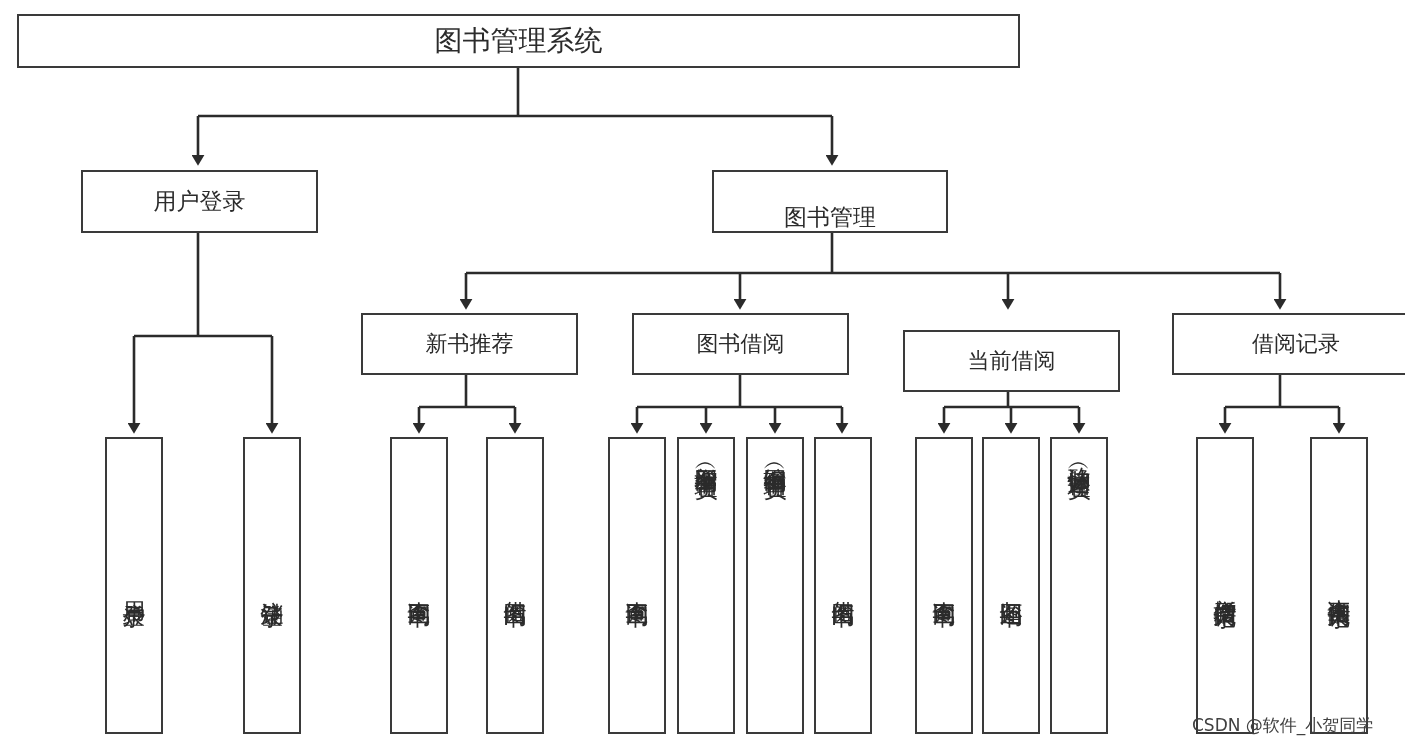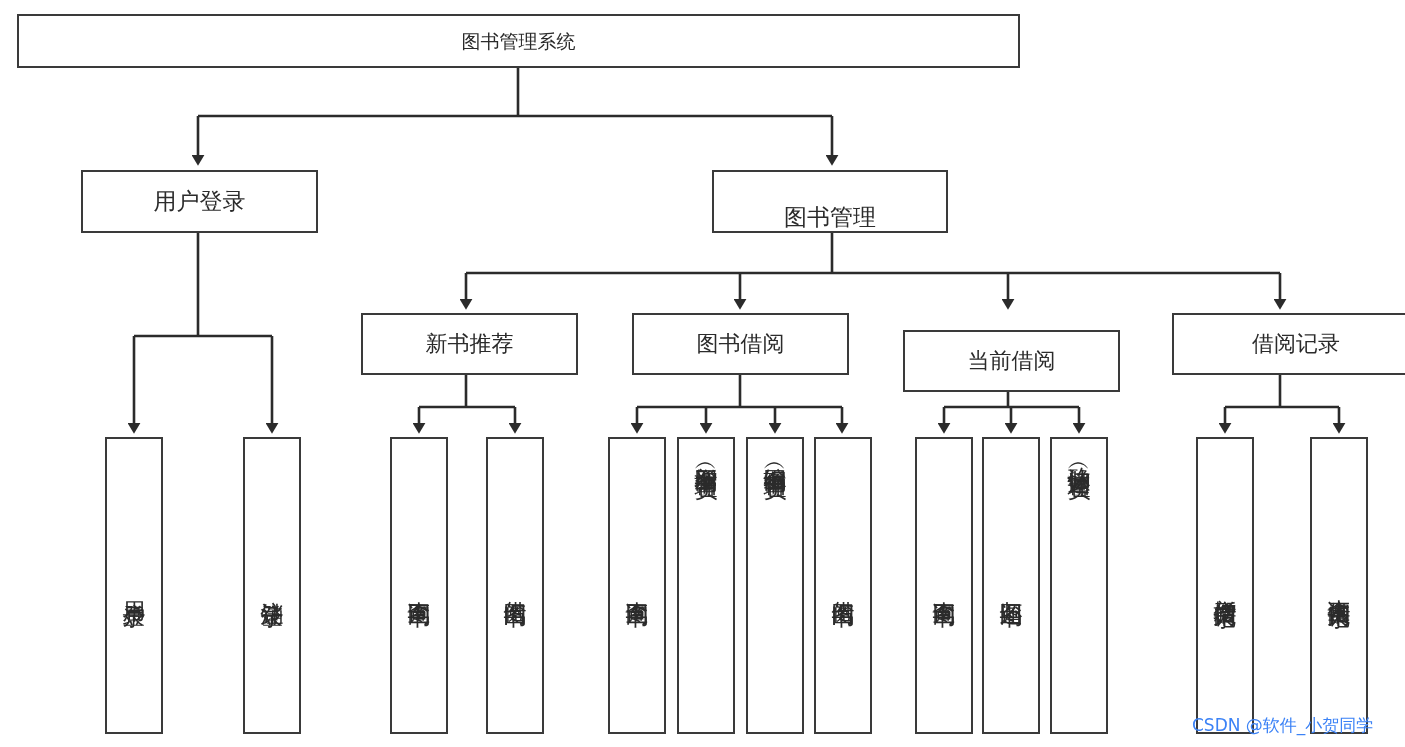--- a/index.html
+++ b/index.html
@@ -31,21 +31,21 @@
     align-items: center;
     justify-content: center;
     z-index: 3;
   }
   .node-label {
     color: #2b2b2b;
     text-align: center;
     line-height: 1.18;
     white-space: nowrap;
   }
-  .lvl0 .node-label { font-size: 19px; }
+  .lvl0 .node-label { font-size: 28px; }
   .lvl1 .node-label { font-size: 23px; }
   .lvl2 .node-label { font-size: 22px; }
 
   .leaf {
     align-items: flex-start;
     justify-content: center;
     padding-top: 10px;
   }
   .leaf.center { align-items: center; padding-top: 0; }
   .leaf .node-label {
@@ -53,21 +53,21 @@
     text-orientation: upright;
     font-size: 23px;
     letter-spacing: 1.5px;
     line-height: 1;
   }
   .watermark {
     position: absolute;
     left: 1192px;
     top: 714px;
     font-size: 17px;
-    color: #3b82f6;
+    color: #404040;
     white-space: nowrap;
     z-index: 6;
     font-family: "DejaVu Sans", "Liberation Sans", sans-serif;
   }
 </style>
 </head>
 <body>
 
 <div id="canvas">
 

